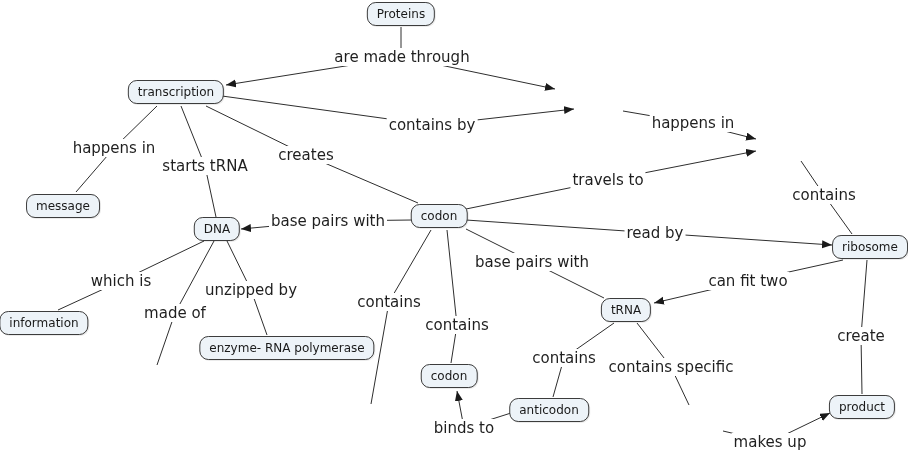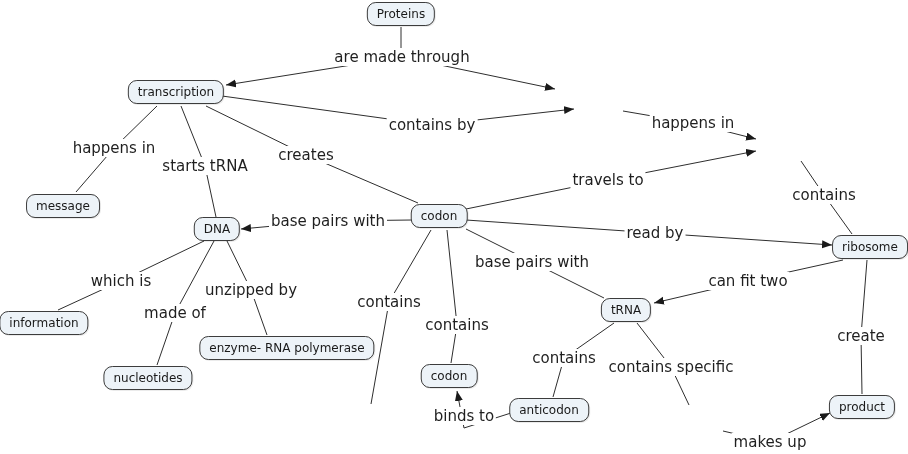--- a/index.html
+++ b/index.html
@@ -133,30 +133,29 @@
   <div class="edge-label" style="left:389px;top:302px">contains</div>
   <div class="edge-label" style="left:457px;top:325px">contains</div>
   <div class="edge-label" style="left:121px;top:281px">which is</div>
   <div class="edge-label" style="left:175px;top:313px">made of</div>
   <div class="edge-label" style="left:251px;top:290px">unzipped by</div>
   <div class="edge-label" style="left:824px;top:195px">contains</div>
   <div class="edge-label" style="left:748px;top:281px">can fit two</div>
   <div class="edge-label" style="left:861px;top:336px">create</div>
   <div class="edge-label" style="left:564px;top:358px">contains</div>
   <div class="edge-label" style="left:671px;top:367px">contains specific</div>
-  <div class="edge-label" style="left:464px;top:416px">binds to</div>
+  <div class="edge-label" style="left:464px;top:428px">binds to</div>
   <div class="edge-label" style="left:770px;top:442px">makes up</div>
 
   <div class="node" style="left:401px;top:14px">Proteins</div>
   <div class="node" style="left:176px;top:92px">transcription</div>
   <div class="node" style="left:63px;top:206px">message</div>
   <div class="node" style="left:217px;top:229px">DNA</div>
   <div class="node" style="left:439px;top:216px">codon</div>
   <div class="node" style="left:870px;top:247px">ribosome</div>
   <div class="node" style="left:44px;top:323px">information</div>
-  <div class="node" style="left:148px;top:378px">nucleotides</div>
   <div class="node" style="left:287px;top:348px">enzyme- RNA polymerase</div>
   <div class="node" style="left:449px;top:376px">codon</div>
   <div class="node" style="left:549px;top:410px">anticodon</div>
   <div class="node" style="left:626px;top:310px">tRNA</div>
   <div class="node" style="left:862px;top:407px">product</div>
 
 </div>
 
 </body></html>

